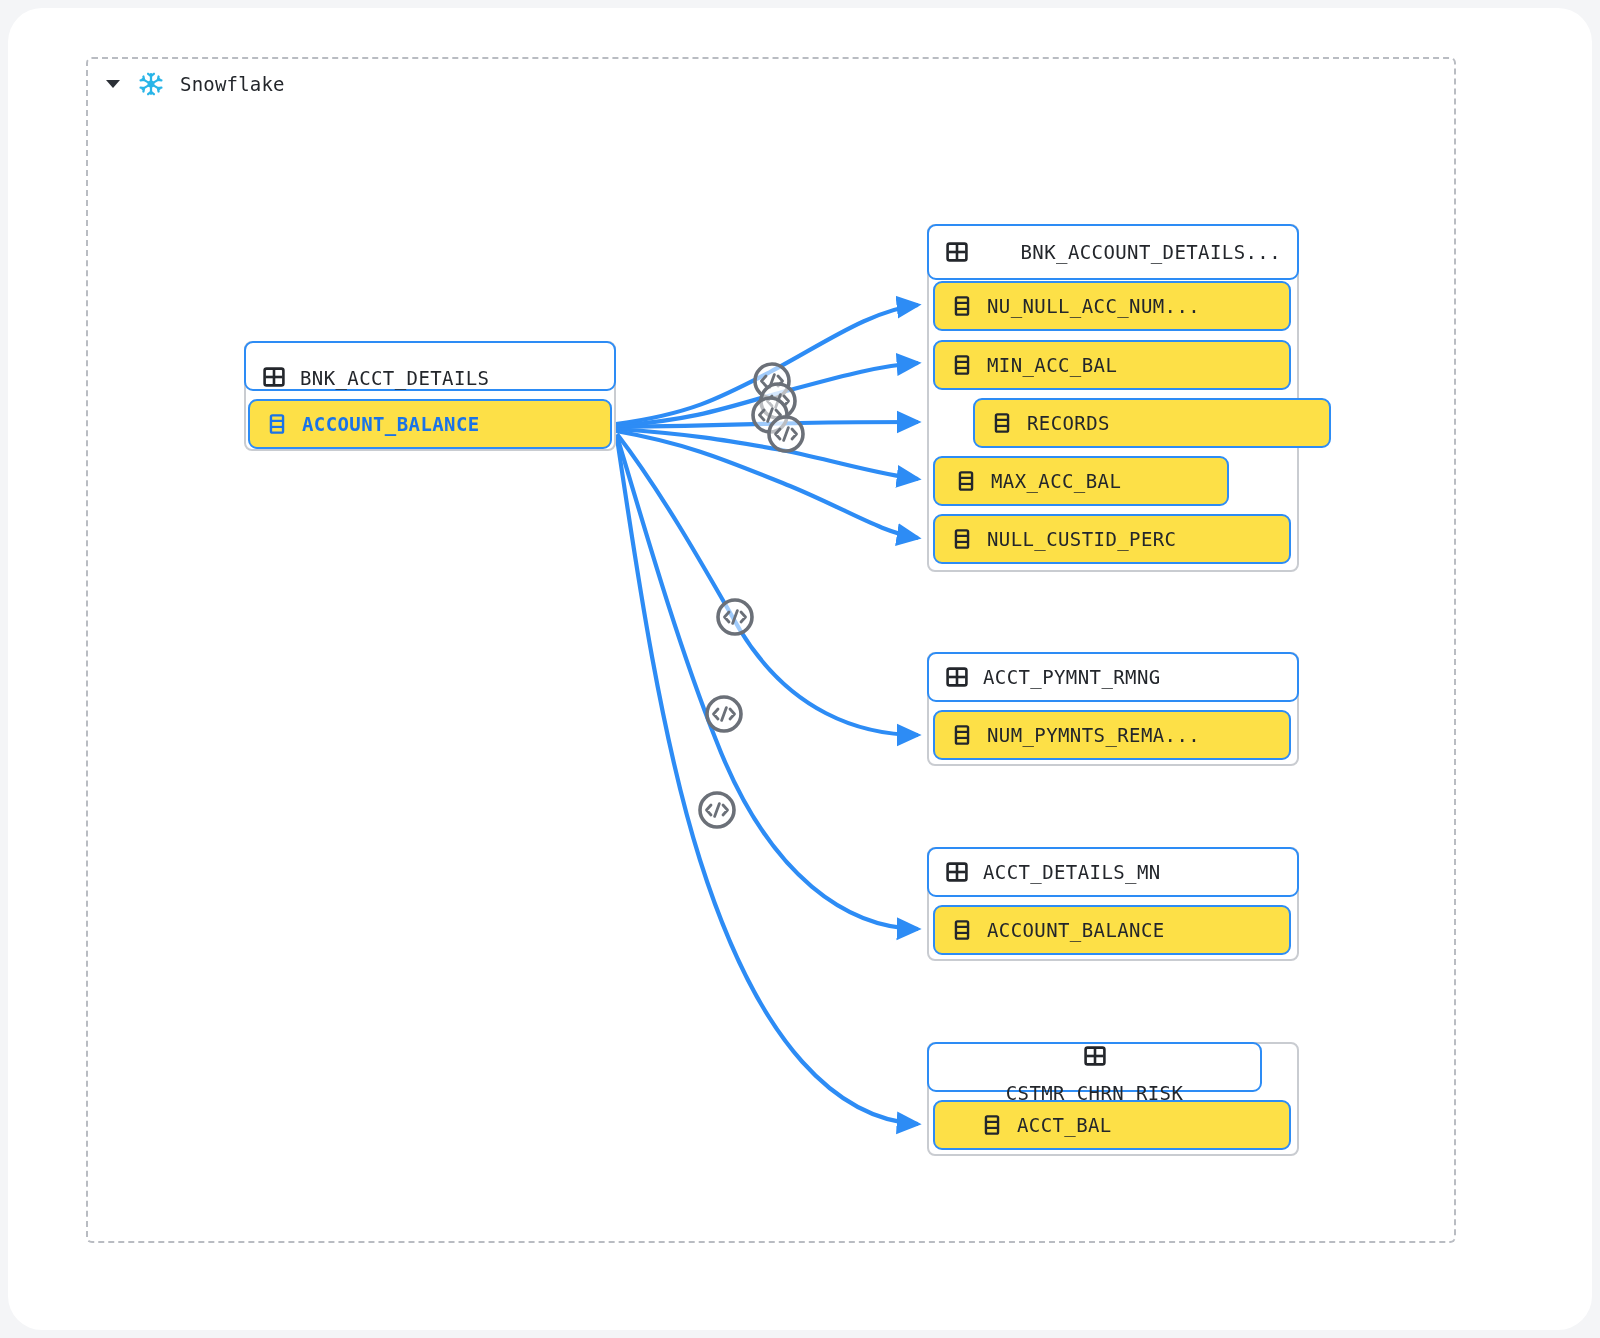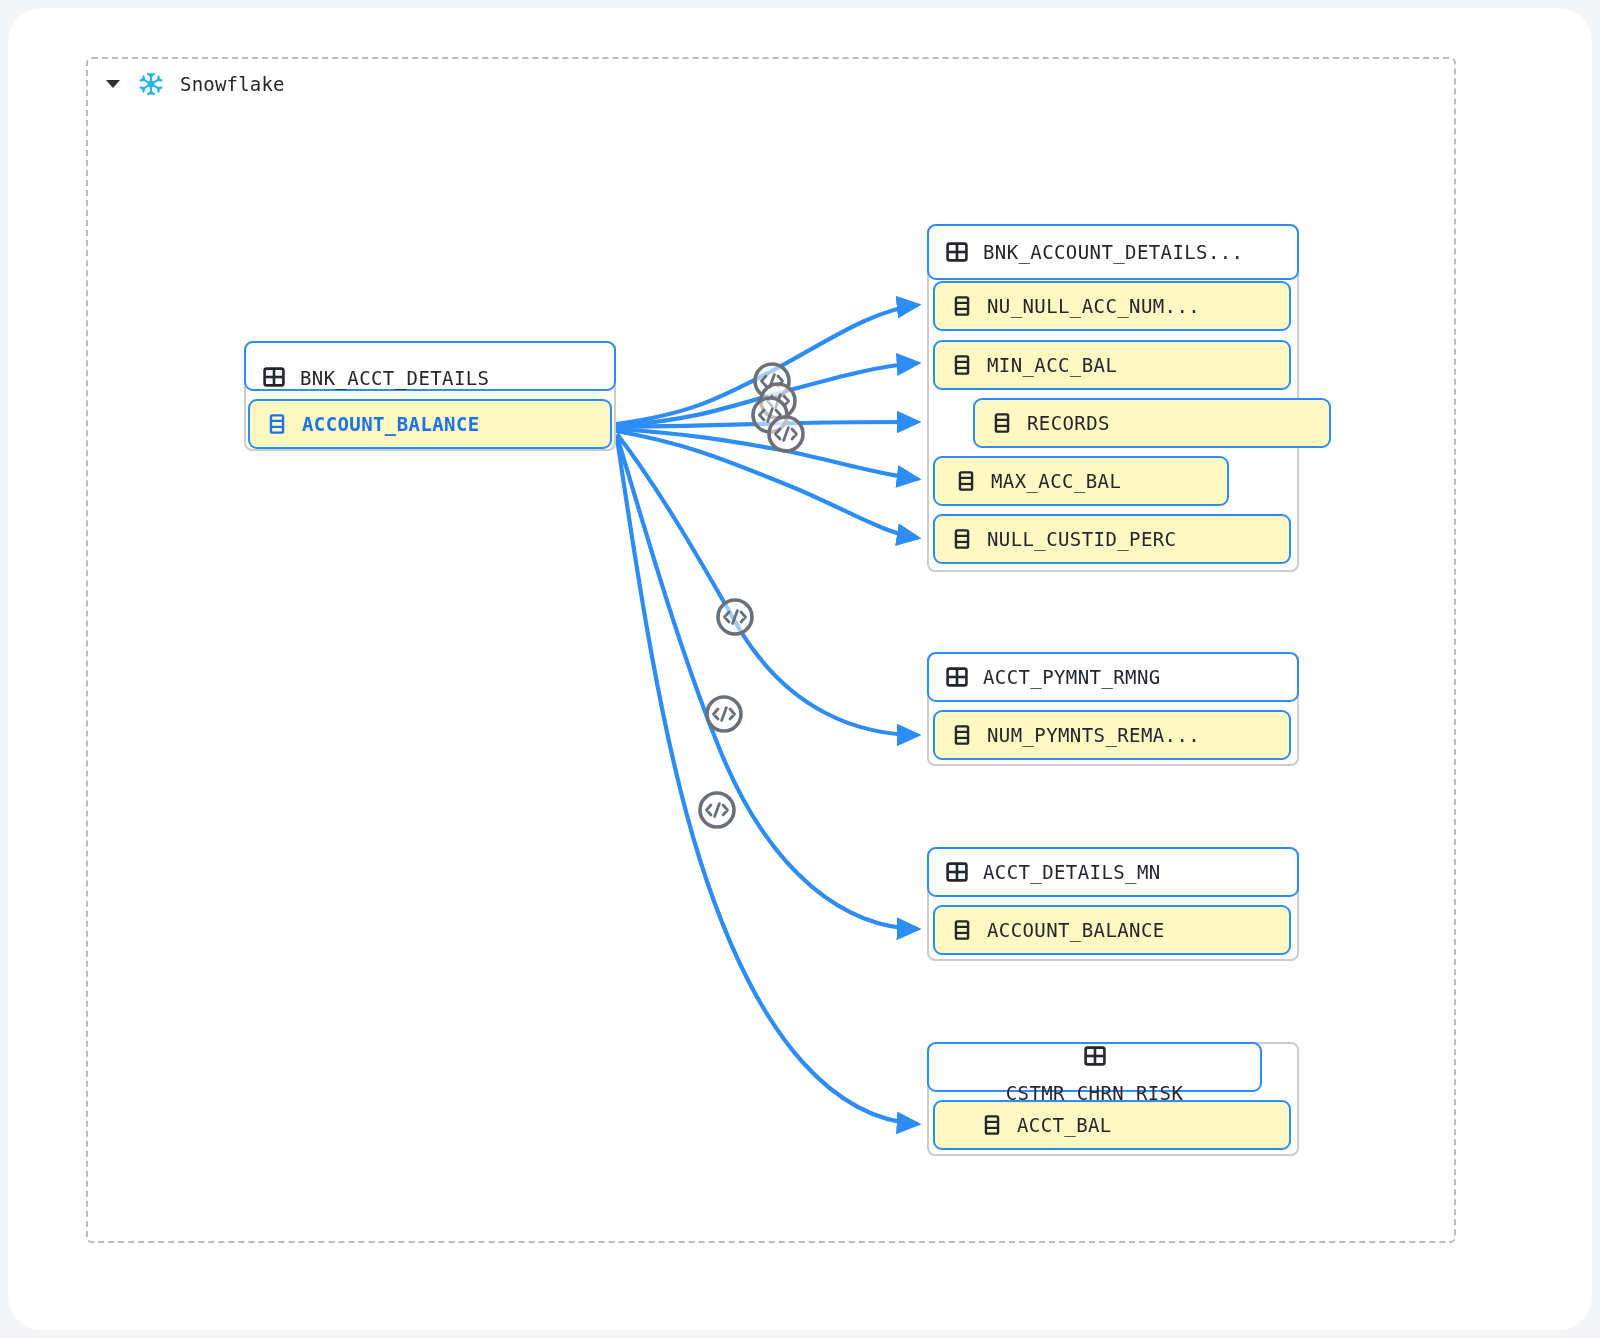--- a/index.html
+++ b/index.html
@@ -84,21 +84,21 @@
   .table-node .label {
     font-family: "DejaVu Sans Mono", "Liberation Mono", monospace;
     font-size: 19px;
     color: #23262b;
     letter-spacing: 0.4px;
     white-space: nowrap;
   }
   .col-node {
     position: absolute;
     box-sizing: border-box;
-    background: #fef9c3;
+    background: #fde047;
     border: 2px solid #2d8cf5;
     border-radius: 9px;
     display: flex;
     align-items: center;
     gap: 14px;
     padding: 0 16px;
     z-index: 4;
   }
   .col-node .label {
     font-family: "DejaVu Sans Mono", "Liberation Mono", monospace;
@@ -226,21 +226,21 @@
     <svg class="icon" width="22" height="22" viewBox="0 0 24 24">
       <rect x="5.4" y="2.6" width="13.2" height="18.8" rx="1.6" fill="none" stroke="#1a73e8" stroke-width="2.6"></rect>
       <line x1="6.4" y1="8.6" x2="17.6" y2="8.6" stroke="#1a73e8" stroke-width="2.4"></line>
       <line x1="6.4" y1="15.2" x2="17.6" y2="15.2" stroke="#1a73e8" stroke-width="2.4"></line>
     </svg>
     <span class="label">ACCOUNT_BALANCE</span>
   </div>
 
   <div class="group-box" style="left:927px; top:224px; width:372px; height:348px;"></div>
 
-  <div class="table-node" style="left:927px; top:224px; width:372px; height:56px;">
+  <div class="table-node" style="left:927px; top:224px; width:372px; height:56px;justify-content:space-between;">
     <svg class="icon" width="24" height="24" viewBox="0 0 24 24">
       <rect x="2.6" y="3.6" width="18.8" height="16.8" rx="2" fill="none" stroke="#23262b" stroke-width="2.6"></rect>
       <line x1="12" y1="4.6" x2="12" y2="19.4" stroke="#23262b" stroke-width="2.6"></line>
       <line x1="3.6" y1="12" x2="20.4" y2="12" stroke="#23262b" stroke-width="2.6"></line>
     </svg>
     <span class="label">BNK_ACCOUNT_DETAILS...</span>
   </div>
 
   <div class="col-node" style="left:933px; top:281px; width:358px; height:50px;">
     <svg class="icon" width="22" height="22" viewBox="0 0 24 24">

